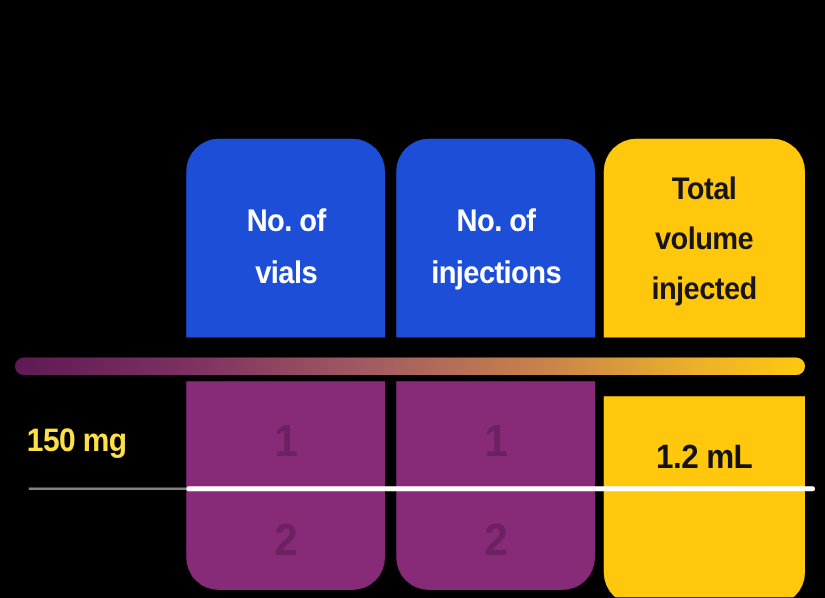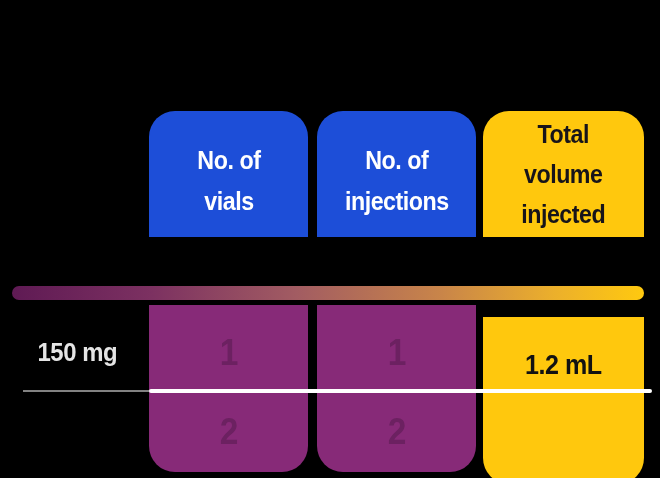--- a/index.html
+++ b/index.html
@@ -2,21 +2,21 @@
 <html><head>
 <meta charset="utf-8">
 <style>
   html,body{margin:0;padding:0;background:#000;}
   .canvas{
     position:relative;width:660px;height:478px;background:#000000;overflow:hidden;
     font-family:"Liberation Sans",sans-serif;
   }
   .box{position:absolute;box-sizing:border-box;}
   
-  .hdr{top:111px;height:126px;border-radius:26px 26px 0 0;display:flex;align-items:center;justify-content:center;}
+  .hdr{top:111px;height:159px;border-radius:26px 26px 0 0;display:flex;align-items:center;justify-content:center;}
   .hdr .txt{
     font-weight:bold;font-size:25px;line-height:41px;text-align:center;white-space:pre-line;
     letter-spacing:-0.5px;display:inline-block;transform:scaleX(0.93);
   }
   .hdr-purple{background:#1d4ed8;}
   .hdr-purple .txt{color:#ffffff;padding-top:14px;}
   .hdr-yellow{background:#ffc80d;}
   .hdr-yellow .txt{color:#17141a;line-height:40px;}
   
   .bdy{top:305px;height:167px;border-radius:0 0 26px 26px;display:flex;flex-direction:column;}
@@ -40,21 +40,21 @@
   
   .grad-bar{
     position:absolute;left:12px;top:286px;width:632px;height:14px;border-radius:7px;
     background:linear-gradient(90deg,#5f1a54 0%,#7c3161 22%,#a25c62 45%,#c98549 68%,#ecb02b 86%,#ffc90f 100%);
   }
   
   .sep-gray{position:absolute;left:23px;top:390px;width:126px;height:2px;background:#828282;z-index:5;}
   .sep-white{position:absolute;left:149px;top:389px;width:503px;height:4px;background:#ffffff;z-index:5;border-radius:2px;}
   
   .row-label{
-    position:absolute;left:18px;width:118px;text-align:center;color:#e5e5e5;
+    position:absolute;left:18px;width:118px;color:#fde047;
     font-weight:bold;font-size:26px;letter-spacing:-0.5px;
   }
   .row-label .txt{display:inline-block;transform:scaleX(0.92);}
   .rl1{top:337px;}
   .rl2{top:405px;}
 </style>
 </head>
 <body>
 
 <div class="canvas">

